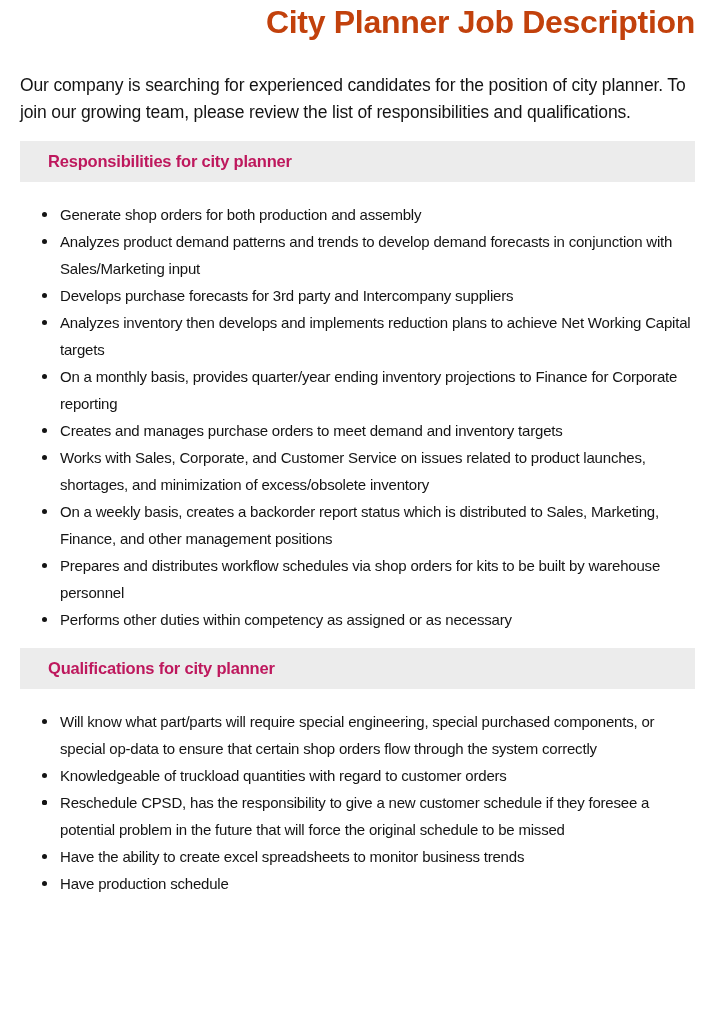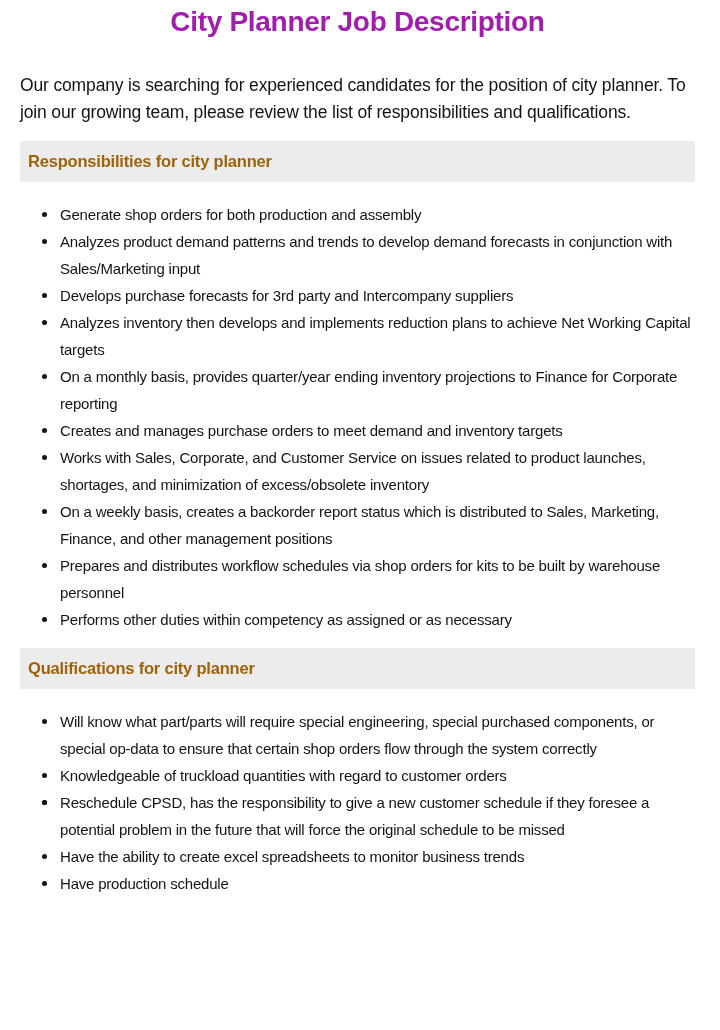--- a/index.html
+++ b/index.html
@@ -16,43 +16,43 @@
     }
     .page {
       position: relative;
       padding: 0 25px 0 20px;
     }
     h1.title {
       margin: 0;
       padding-top: 2px;
       height: 44px;
       line-height: 40px;
-      text-align: center;
-      font-size: 28px;
+      text-align: right;
+      font-size: 32px;
       font-weight: bold;
-      color: #a21caf;
+      color: #c2410c;
       letter-spacing: -0.3px;
     }
     p.intro {
       margin: 26px 0 0 0;
       font-size: 17.5px;
       line-height: 27px;
       color: #141414;
       letter-spacing: -0.15px;
     }
     .section-header {
       margin-top: 15px;
       height: 41px;
       background: #ececec;
       display: flex;
       align-items: center;
-      padding-left: 8px;
+      padding-left: 28px;
       font-size: 16.5px;
       font-weight: bold;
-      color: #a16207;
+      color: #be185d;
       letter-spacing: -0.2px;
     }
     ul.bullets {
       margin: 19px 0 0 0;
       padding: 0 0 0 40px;
       list-style: none;
     }
     ul.bullets li {
       position: relative;
       font-size: 15px;

